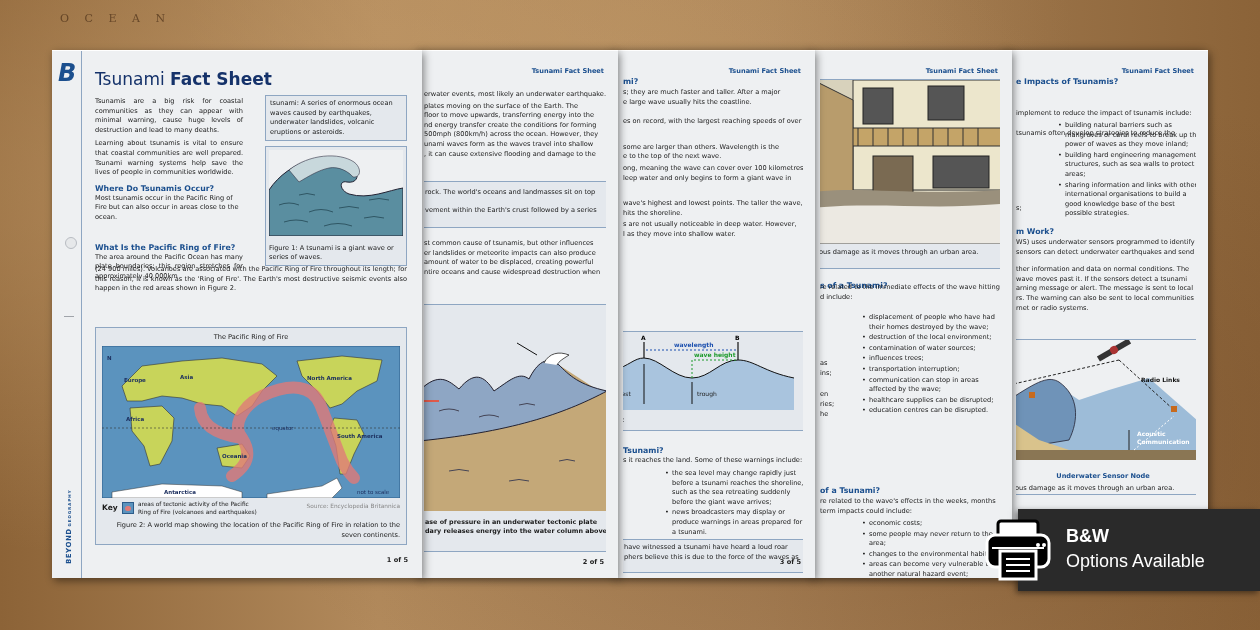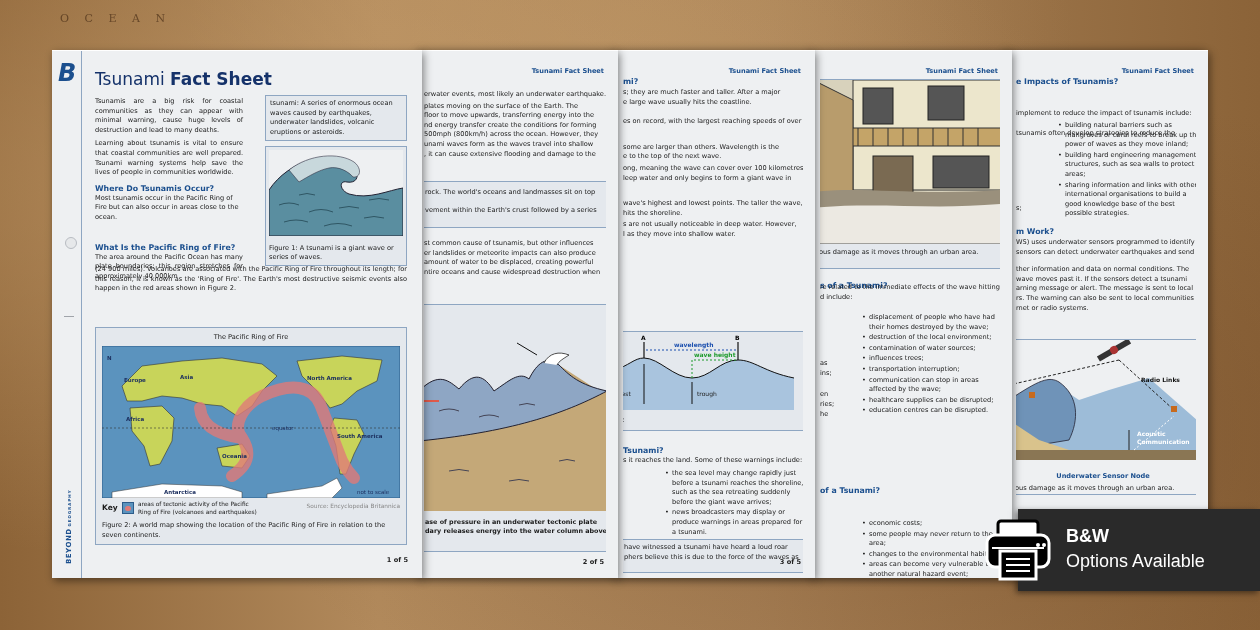--- a/index.html
+++ b/index.html
@@ -135,21 +135,21 @@
           <text x="5" y="14">N</text>
           <text x="255" y="148" font-weight="normal">not to scale</text>
         </g>
       </svg>
       <div style="position:absolute;left:6px;top:175px;font-weight:bold;font-size:7.5px;">Key</div>
       <div style="position:absolute;left:26px;top:174px;width:12px;height:12px;background:#5b93be;border:1px solid #2d5c8a;">
         <div style="margin:3px 2px;height:5px;background:#e07a78;border-radius:3px;"></div>
       </div>
       <div style="position:absolute;left:42px;top:173px;width:120px;font-size:5.8px;line-height:7.6px;">areas of tectonic activity of the Pacific Ring of Fire (volcanoes and earthquakes)</div>
       <div style="position:absolute;right:6px;top:174px;font-size:5.8px;color:#888;">Source: Encyclopedia Britannica</div>
-      <p class="fig-cap" style="position:absolute;left:6px;right:6px;top:193px;">Figure 2: A world map showing the location of the Pacific Ring of Fire in relation to the seven continents.</p>
+      <p class="fig-cap" style="position:absolute;left:6px;right:6px;top:193px;text-align:right;">Figure 2: A world map showing the location of the Pacific Ring of Fire in relation to the seven continents.</p>
     </div>
     <div class="pagenum" style="right:0">1 of 5</div>
   </div>
 </div>
 
 <div class="page p2">
   <div class="runhead">Tsunami Fact Sheet</div>
   <div class="clip" style="left:4px;">
     <div style="position:absolute;top:39px;left:0;white-space:nowrap;">
       <div>erwater events, most likely an underwater earthquake.</div>
@@ -293,20 +293,24 @@
       <li>displacement of people who have had their homes destroyed by the wave;</li>
       <li>destruction of the local environment;</li>
       <li>contamination of water sources;</li>
       <li>influences trees;</li>
       <li>transportation interruption;</li>
       <li>communication can stop in areas affected by the wave;</li>
       <li>healthcare supplies can be disrupted;</li>
       <li>education centres can be disrupted.</li>
     </ul>
     <div class="h2" style="position:absolute;top:435px;left:0;"> of a Tsunami?</div>
+    <div style="position:absolute;top:446px;left:0;white-space:nowrap;">
+      <div>re related to the wave's effects in the weeks, months</div>
+      <div>term impacts could include:</div>
+    </div>
     <ul class="bullets" style="position:absolute;top:468px;left:42px;width:145px;">
       <li>economic costs;</li>
       <li>some people may never return to the area;</li>
       <li>changes to the environmental habitat;</li>
       <li>areas can become very vulnerable to another natural hazard event;</li>
 
     </ul>
   </div>
 </div>
 

